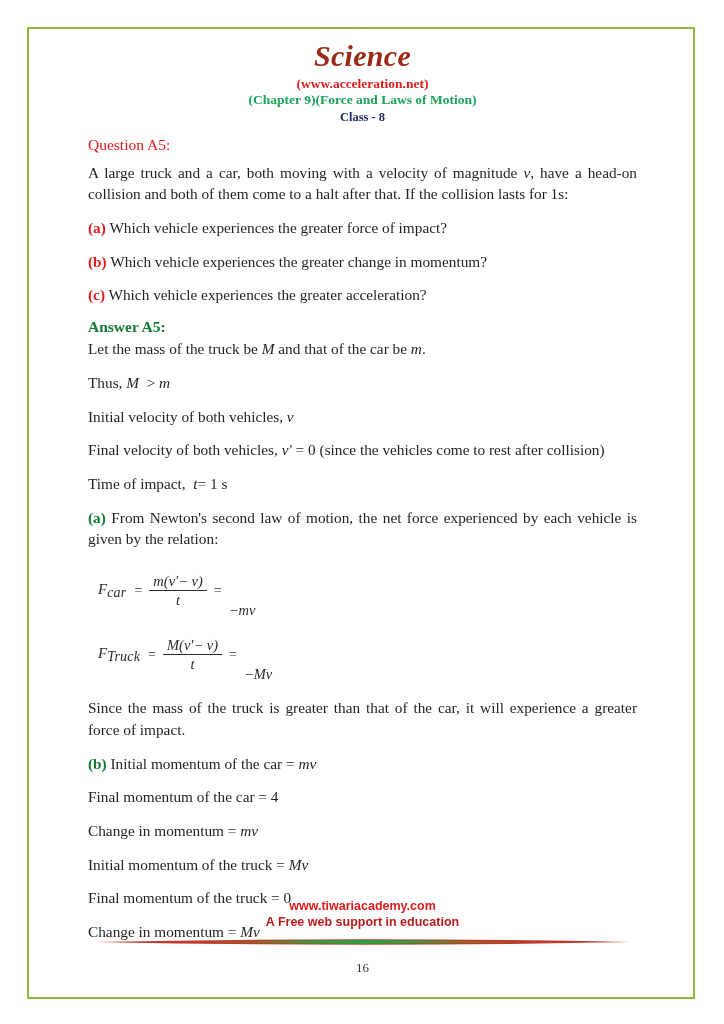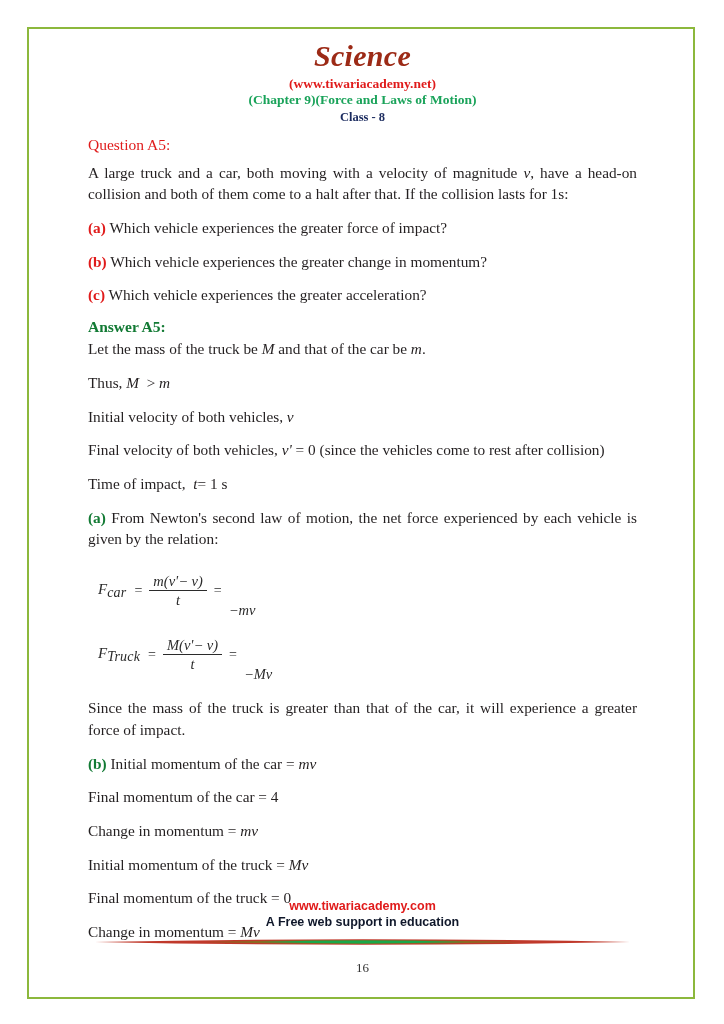--- a/index.html
+++ b/index.html
@@ -163,21 +163,21 @@
     text-align: center;
   }
   .footer-site {
     color: #e01b1b;
     font-family: "Liberation Sans", "DejaVu Sans", sans-serif;
     font-weight: bold;
     font-size: 12.5px;
     line-height: 1.3;
   }
   .footer-tag {
-    color: #0f172a;
+    color: #b91c1c;
     font-family: "Liberation Sans", "DejaVu Sans", sans-serif;
     font-weight: bold;
     font-size: 12.5px;
     line-height: 1.35;
   }
   .divider-wrap {
     position: relative;
     width: 535px;
     height: 12px;
     margin: 5px auto 0 auto;
@@ -193,21 +193,21 @@
 </style>
 </head>
 <body>
 
 <div class="page-frame"></div>
 
 <div class="page-inner">
 
   <div>
     <div class="doc-title">Science</div>
-    <div class="site-line">(www.tiwariacademy.net)</div>
+    <div class="site-line">(www.acceleration.net)</div>
     <div class="chapter-line">(Chapter 9)(Force and Laws of Motion)</div>
     <div class="class-line">Class - 8</div>
   </div>
 
   <div class="q-heading">Question A5:</div>
 
   <p class="para">
     A large truck and a car, both moving with a velocity of magnitude <span class="v">v</span>, have a head-on collision and both of them come to a halt after that. If the collision lasts for 1s:
   </p>
 

